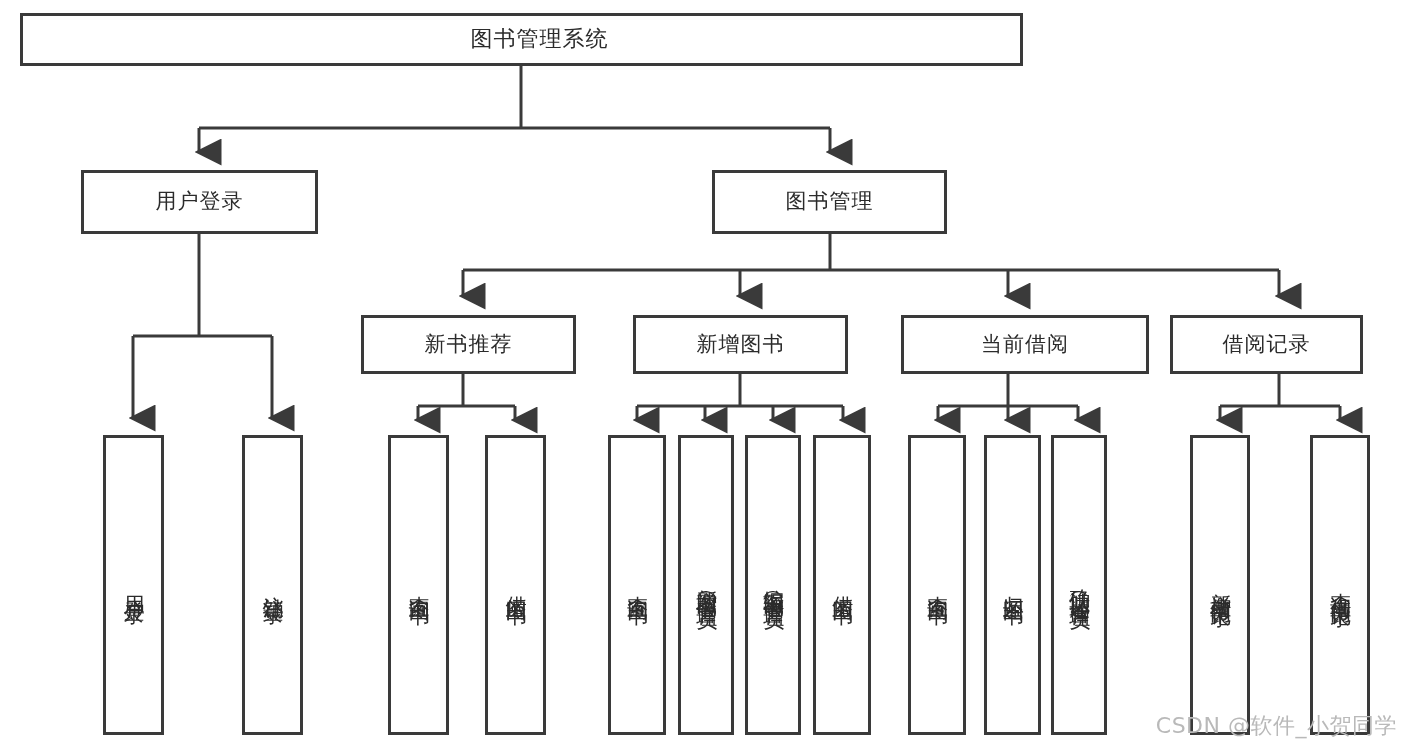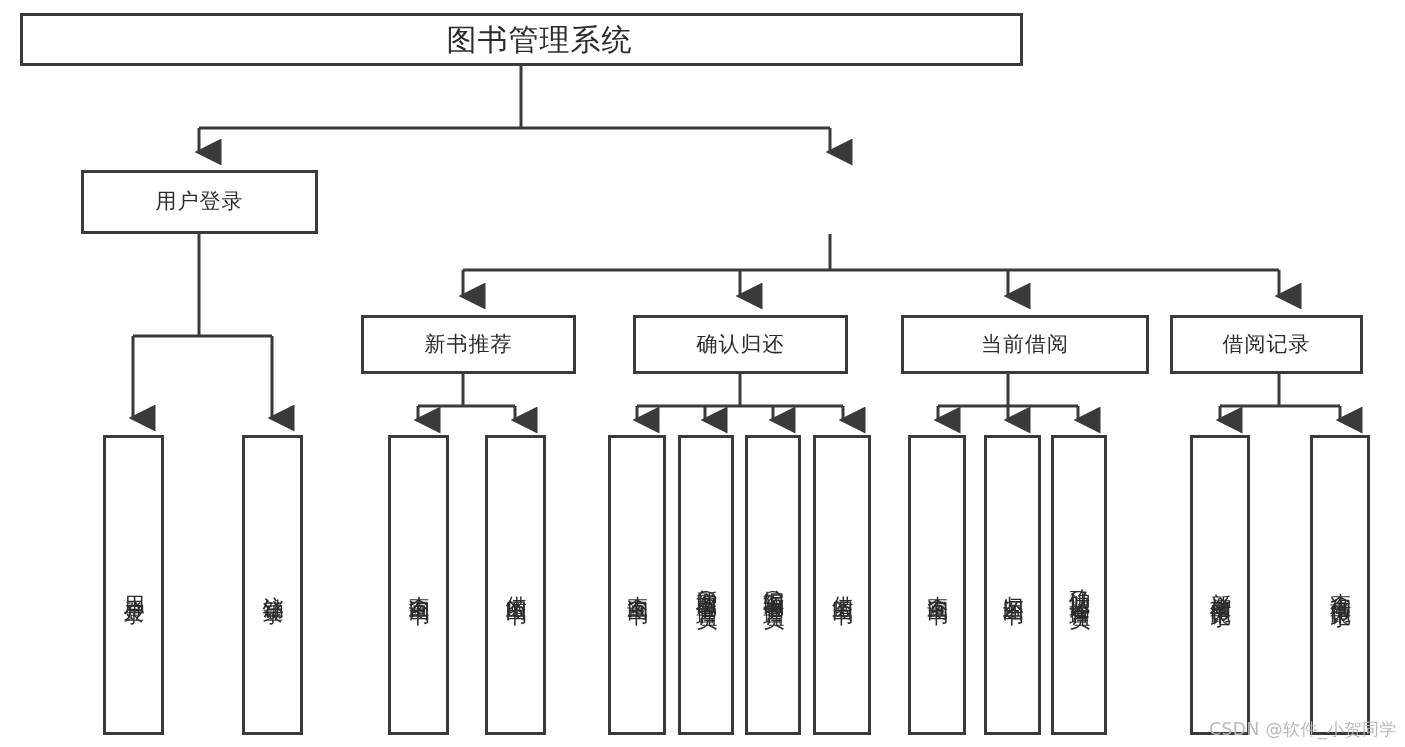--- a/index.html
+++ b/index.html
@@ -34,42 +34,42 @@
     align-items: center;
     justify-content: center;
     color: #2b2b2b;
     letter-spacing: 1px;
   }
   .node.h {
     font-size: 21px;
     line-height: 1.1;
   }
   .node.root {
-    font-size: 30px;
+    font-size: 22px;
     padding-left: 36px;
   }
   .node.v {
     writing-mode: vertical-rl;
     text-orientation: upright;
     font-size: 21px;
     line-height: 1.12;
     padding: 6px 0;
     letter-spacing: 3px;
   }
   .node.v .txt {
     writing-mode: vertical-rl;
     text-orientation: upright;
     display: block;
     white-space: normal;
   }
   .watermark {
     position: absolute;
     right: 8px;
     bottom: 6px;
-    font-size: 17px;
+    font-size: 22px;
     color: #b9b9b9;
     letter-spacing: 0.5px;
     white-space: nowrap;
   }
 </style>
 </head>
 <body>
 
 <div id="canvas">
 
@@ -123,26 +123,29 @@
     </g>
   </svg>
 
   <div class="node h root" style="left:20px; top:13px; width:1003px; height:53px;">
     <span class="txt">图书管理系统</span>
   </div>
 
   <div class="node h" style="left:81px; top:170px; width:237px; height:64px;">
     <span class="txt">用户登录</span>
   </div>
+  <div class="node h" style="left:712px; top:170px; width:235px; height:64px;">
+    <span class="txt">图书管理</span>
+  </div>
 
   <div class="node h" style="left:361px; top:315px; width:215px; height:59px;">
     <span class="txt">新书推荐</span>
   </div>
   <div class="node h" style="left:633px; top:315px; width:215px; height:59px;">
-    <span class="txt">确认归还</span>
+    <span class="txt">新增图书</span>
   </div>
   <div class="node h" style="left:901px; top:315px; width:248px; height:59px;">
     <span class="txt">当前借阅</span>
   </div>
   <div class="node h" style="left:1170px; top:315px; width:193px; height:59px;">
     <span class="txt">借阅记录</span>
   </div>
 
   <div class="node v" style="left:103px; top:435px; width:61px; height:300px;">
     <span class="txt">用户登录</span>

